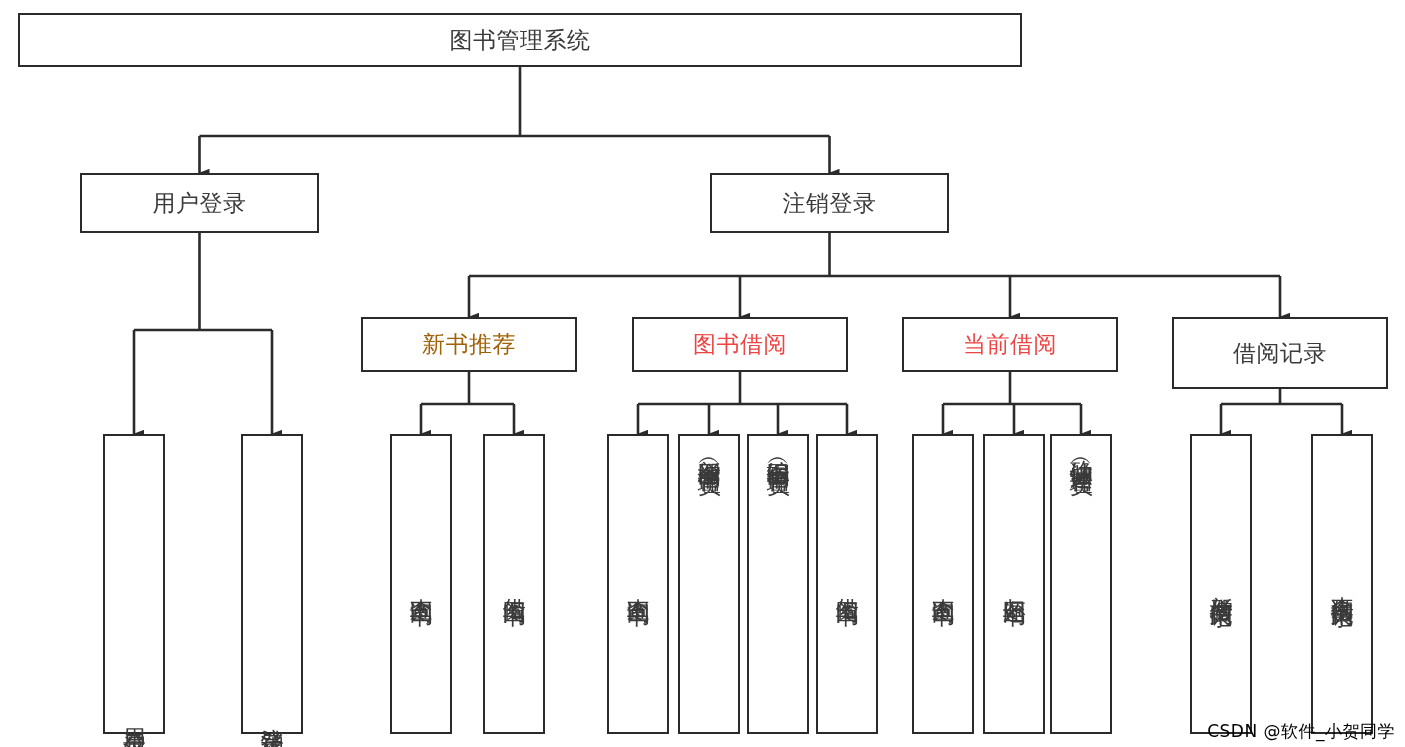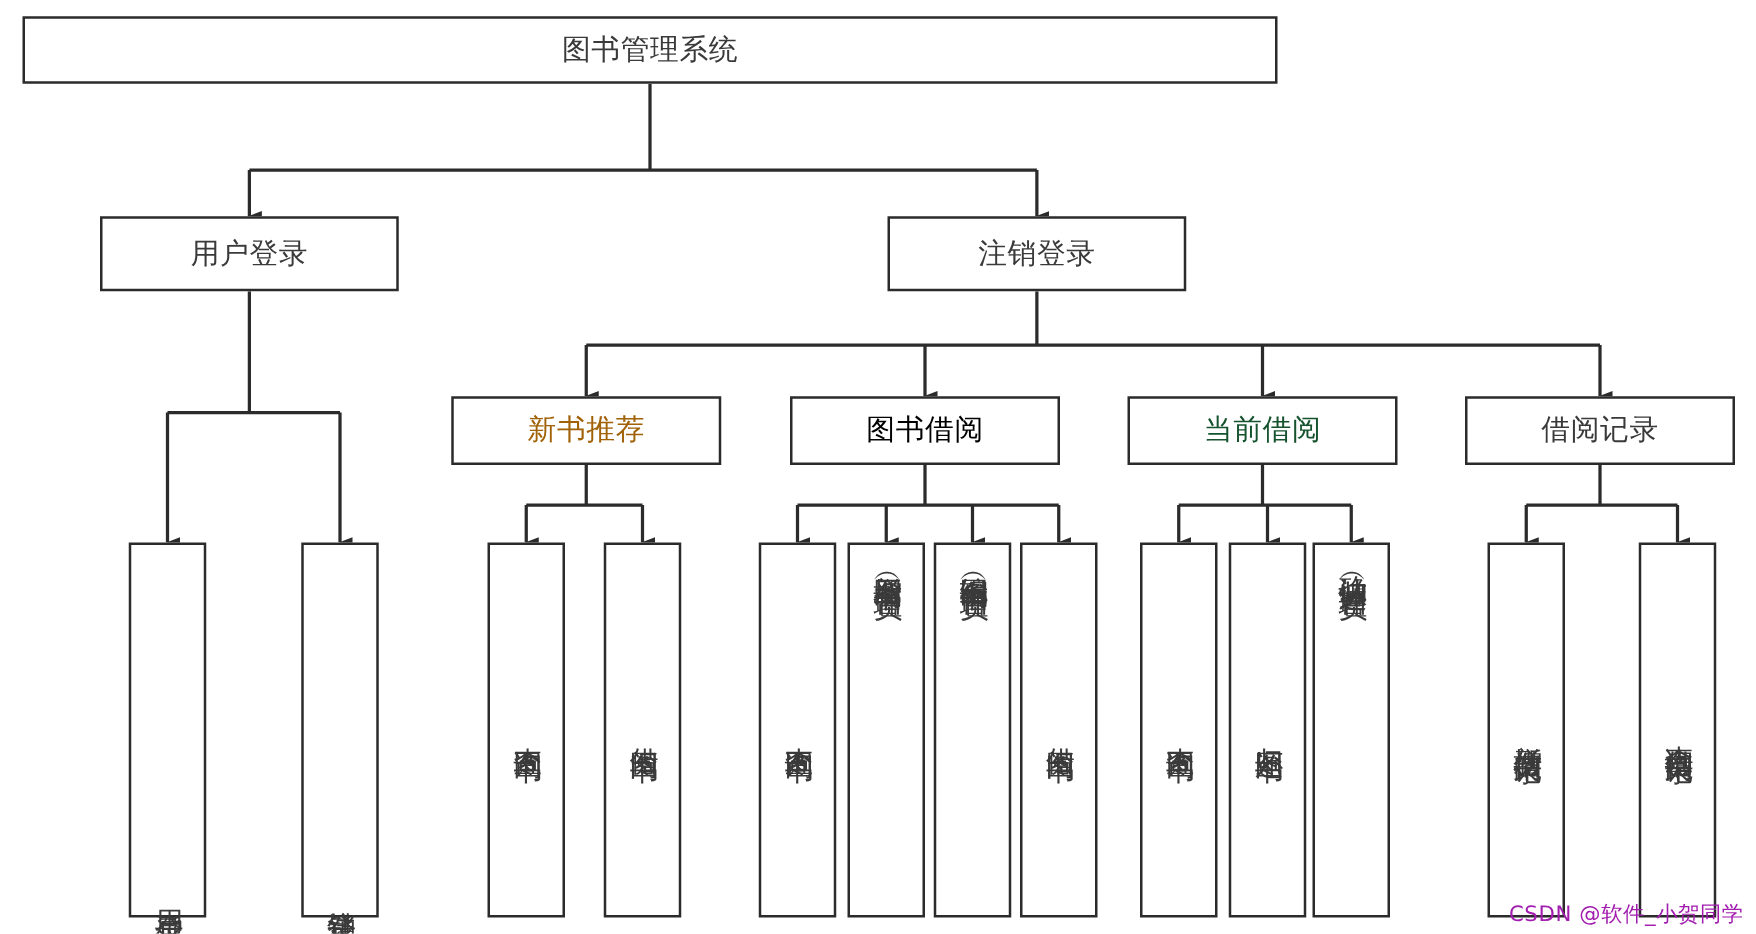--- a/index.html
+++ b/index.html
@@ -63,21 +63,21 @@
     font-size: 23px;
     line-height: 1.55;
     letter-spacing: 2px;
     white-space: nowrap;
   }
   #watermark {
     position: absolute;
     right: 10px;
     bottom: 4px;
     font-size: 17px;
-    color: #a21caf;
+    color: #000000;
     letter-spacing: 0.5px;
     white-space: nowrap;
     pointer-events: none;
   }
 </style>
 </head>
 <body>
 
 <div id="diagram-root">
 
@@ -131,26 +131,26 @@
       <div class="node" style="left: 80px; top: 173px; width: 239px; height: 60px; border-color: rgb(43, 43, 43);">
         <span class="node-label" style="color: rgb(58, 58, 58);">用户登录</span>
       </div>
       <div class="node" style="left: 710px; top: 173px; width: 239px; height: 60px; border-color: rgb(43, 43, 43);">
         <span class="node-label" style="color: rgb(58, 58, 58);">注销登录</span>
       </div>
       <div class="node" style="left: 361px; top: 317px; width: 216px; height: 55px; border-color: rgb(43, 43, 43);">
         <span class="node-label" style="color: #a16207;">新书推荐</span>
       </div>
       <div class="node" style="left: 632px; top: 317px; width: 216px; height: 55px; border-color: rgb(43, 43, 43);">
-        <span class="node-label" style="color: #000000;">图书借阅</span>
+        <span class="node-label" style="color: #ef4444;">图书借阅</span>
       </div>
       <div class="node" style="left: 902px; top: 317px; width: 216px; height: 55px; border-color: rgb(43, 43, 43);">
-        <span class="node-label" style="color: #14532d;">当前借阅</span>
+        <span class="node-label" style="color: #ef4444;">当前借阅</span>
       </div>
-      <div class="node" style="left: 1172px; top: 317px; width: 216px; height: 55px; border-color: rgb(43, 43, 43);">
+      <div class="node" style="left: 1172px; top: 317px; width: 216px; height: 72px; border-color: rgb(43, 43, 43);">
         <span class="node-label" style="color: rgb(58, 58, 58);">借阅记录</span>
       </div>
       <div class="node vertical bottomish" style="left: 103px; top: 434px; width: 62px; height: 300px; border-color: rgb(43, 43, 43);">
         <span class="node-label" style="color: rgb(58, 58, 58);">用户登录</span>
       </div>
       <div class="node vertical bottomish" style="left: 241px; top: 434px; width: 62px; height: 300px; border-color: rgb(43, 43, 43);">
         <span class="node-label" style="color: rgb(58, 58, 58);">注销登录</span>
       </div>
       <div class="node vertical mid" style="left: 390px; top: 434px; width: 62px; height: 300px; border-color: rgb(43, 43, 43);">
         <span class="node-label" style="color: rgb(58, 58, 58);">查询图书</span>

